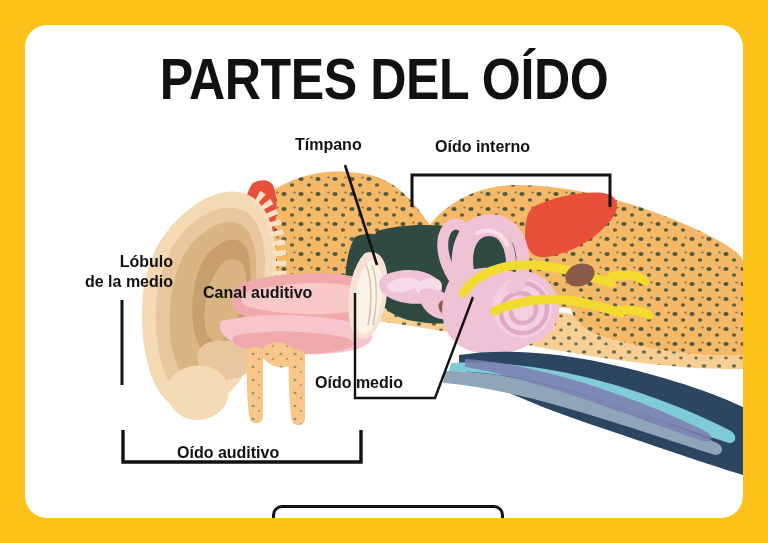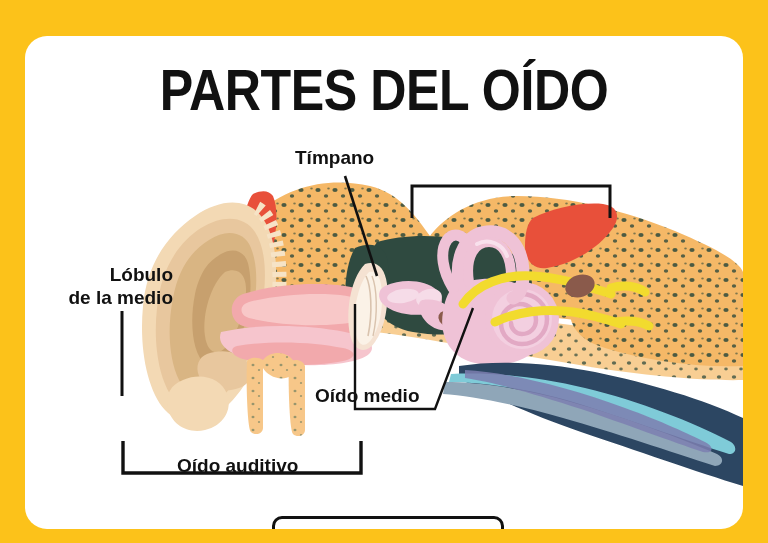--- a/index.html
+++ b/index.html
@@ -12,21 +12,20 @@
   .poster{
     position:relative;width:768px;height:543px;
     background:#FCC21A;
   }
   .panel{
     position:absolute;left:25px;top:25px;
     width:718px;height:493px;
     background:#ffffff;
     border-radius:22px;
     overflow:hidden;
-    margin-top:11px;
   }
   .title{
     position:absolute;left:0;top:26px;width:718px;
     text-align:center;
     font-family:"Liberation Sans", sans-serif;
     font-weight:700;
     font-size:57px;
     letter-spacing:-0.5px;
     color:#111111;
     transform:scaleX(0.88);
@@ -37,21 +36,21 @@
   .stage{
     position:absolute;left:0;top:0;width:718px;height:493px;
   }
   .stage svg{display:block;}
 
   .lbl{
     position:absolute;
     color:#111111;
     font-family:"Liberation Sans", sans-serif;
     font-weight:700;
-    font-size:19px;
+    font-size:16px;
     line-height:1.22;
     white-space:nowrap;
   }
   .lbl.two{white-space:normal;text-align:right;}
 
   #label-lobulo{left:18px;top:227px;width:130px;}
   #label-timpano{left:270px;top:110px;}
   #label-oido-interno{left:410px;top:112px;}
   #label-canal-auditivo{left:178px;top:258px;}
   #label-oido-medio{left:290px;top:348px;}
@@ -335,21 +334,23 @@
       </svg>
     </div>
 
     <div class="lbl two" id="label-lobulo">
       <span>Lóbulo</span><br>
       <span>de la medio</span>
     </div>
 
     <div class="lbl" id="label-timpano">Tímpano</div>
 
-
+    <div class="lbl" id="label-oido-interno">Oído interno</div>
+
+    <div class="lbl" id="label-canal-auditivo">Canal auditivo</div>
 
     <div class="lbl" id="label-oido-medio">Oído medio</div>
 
     <div class="lbl" id="label-oido-externo">Oído auditivo</div>
 
     <div class="footer">
       <span class="footer-text">www.Abcfichas.com</span>
     </div>
 
   </div>

